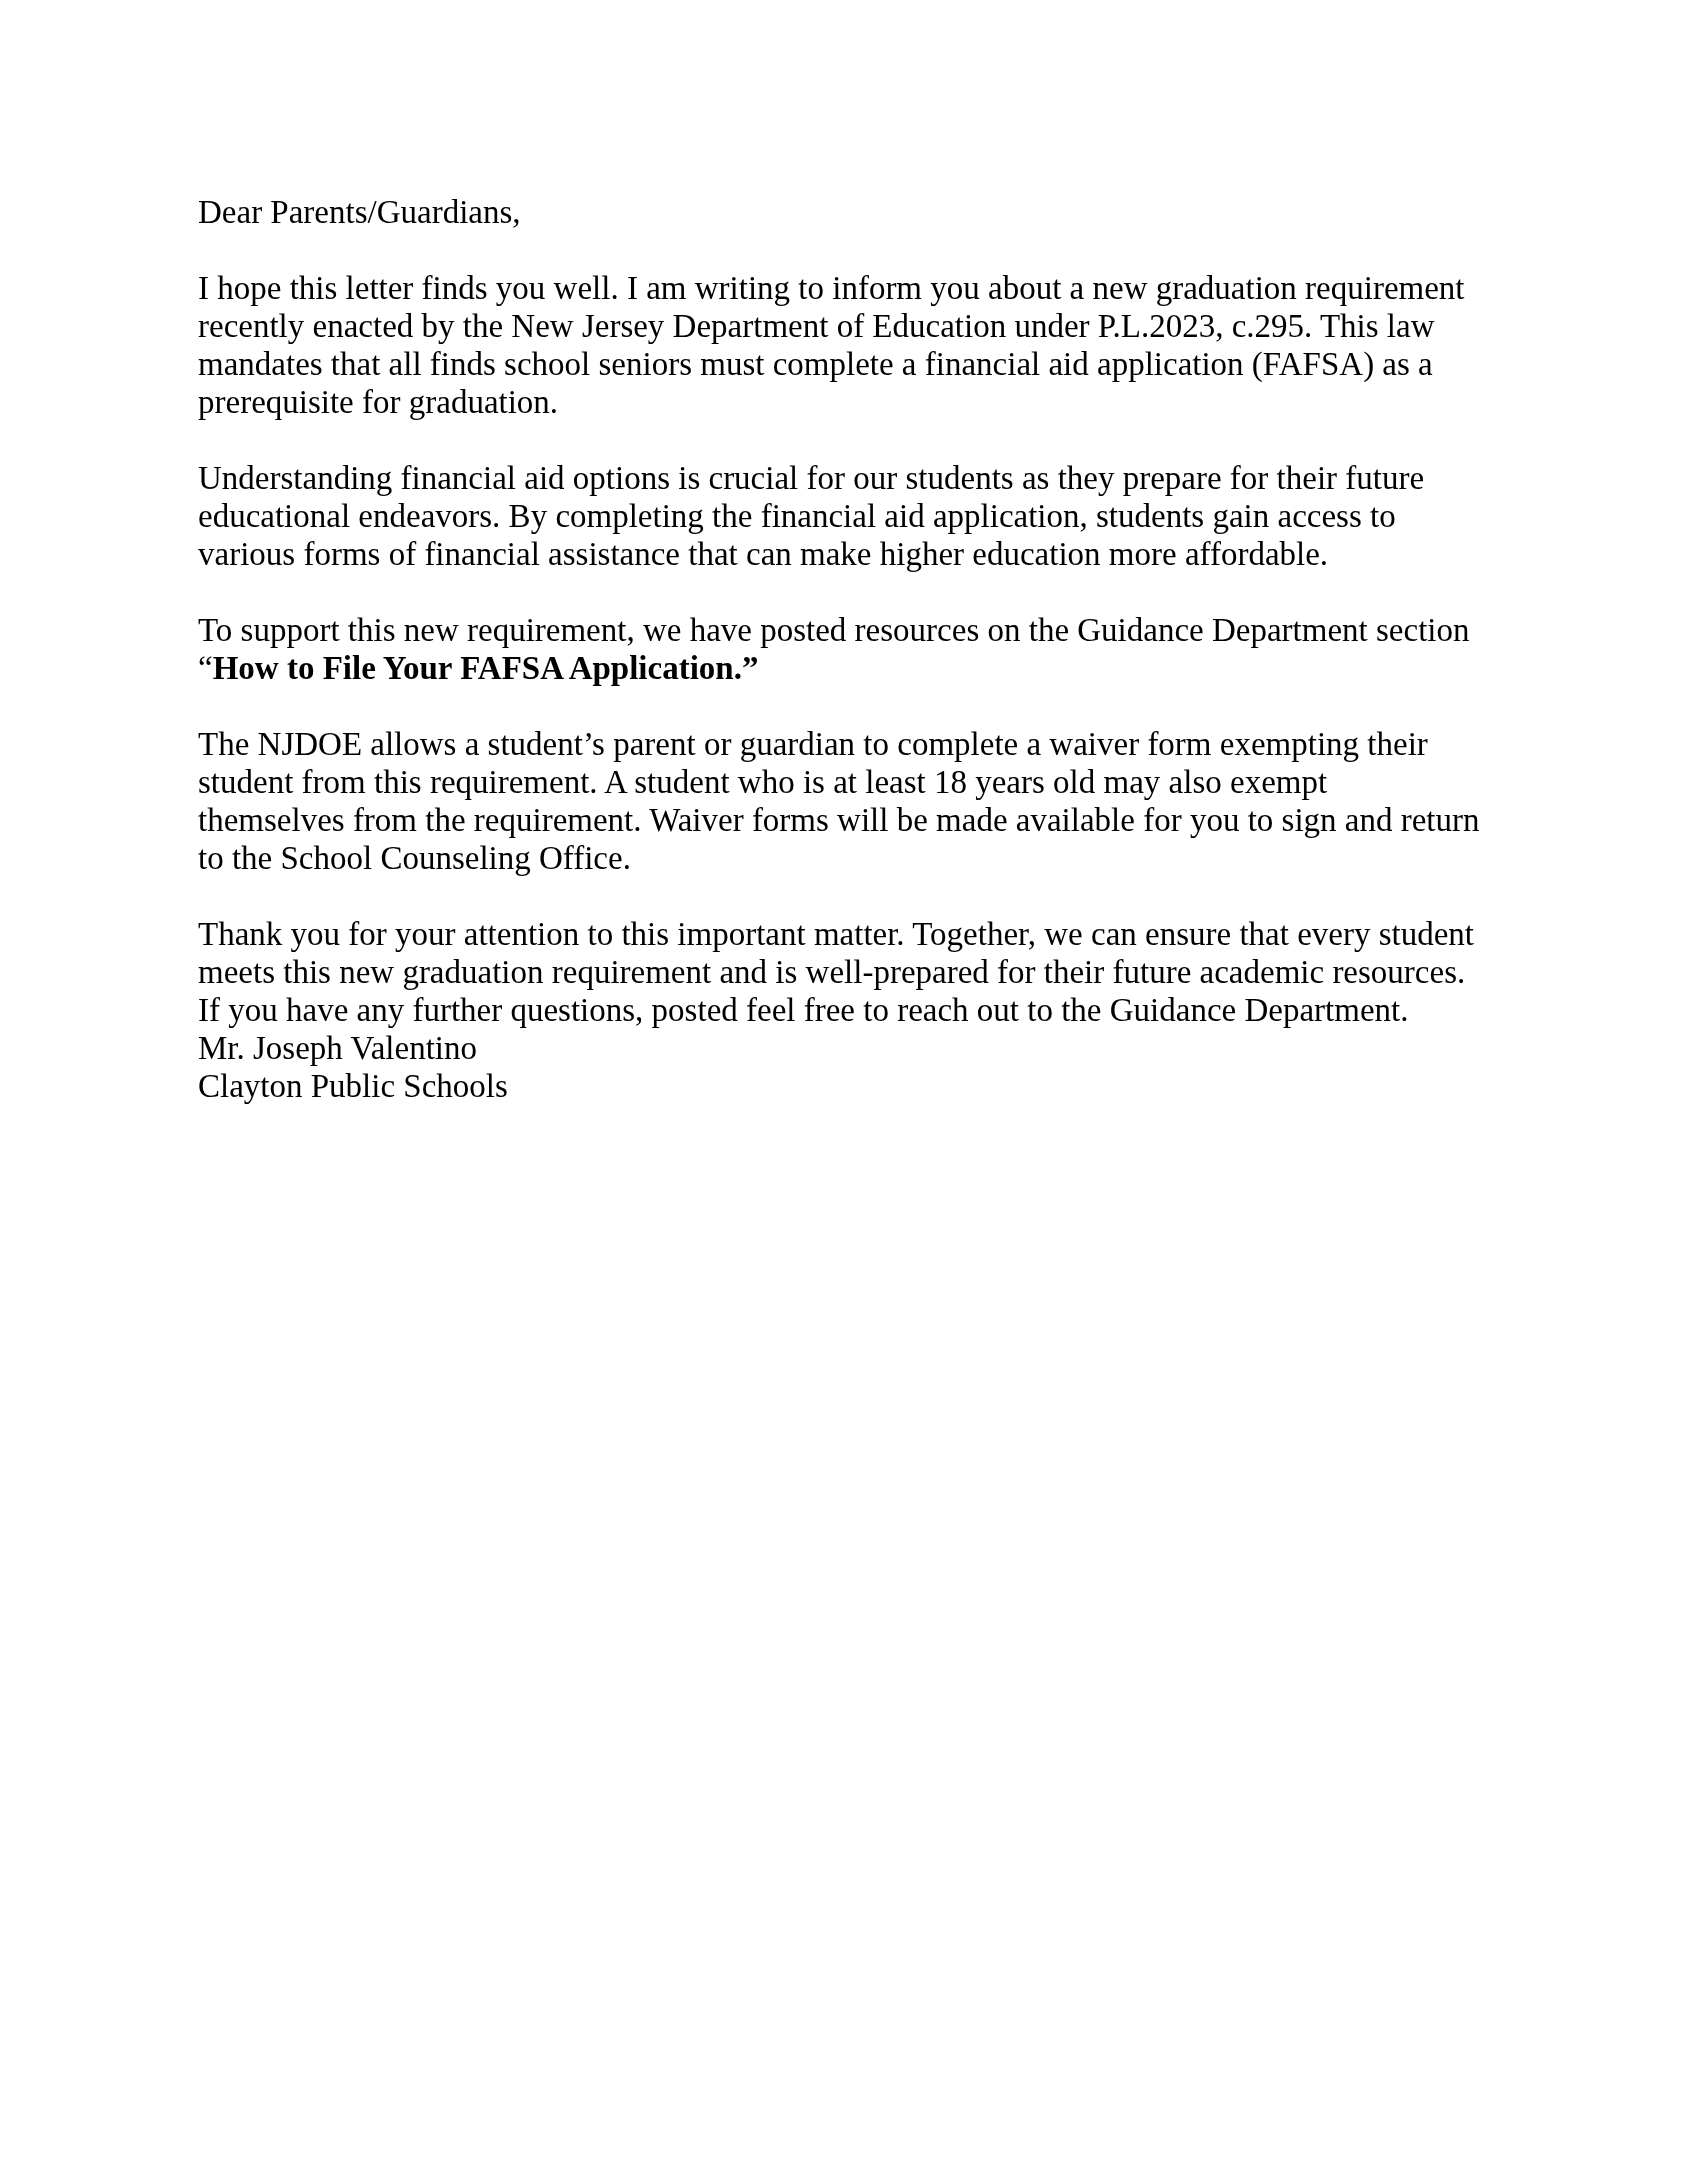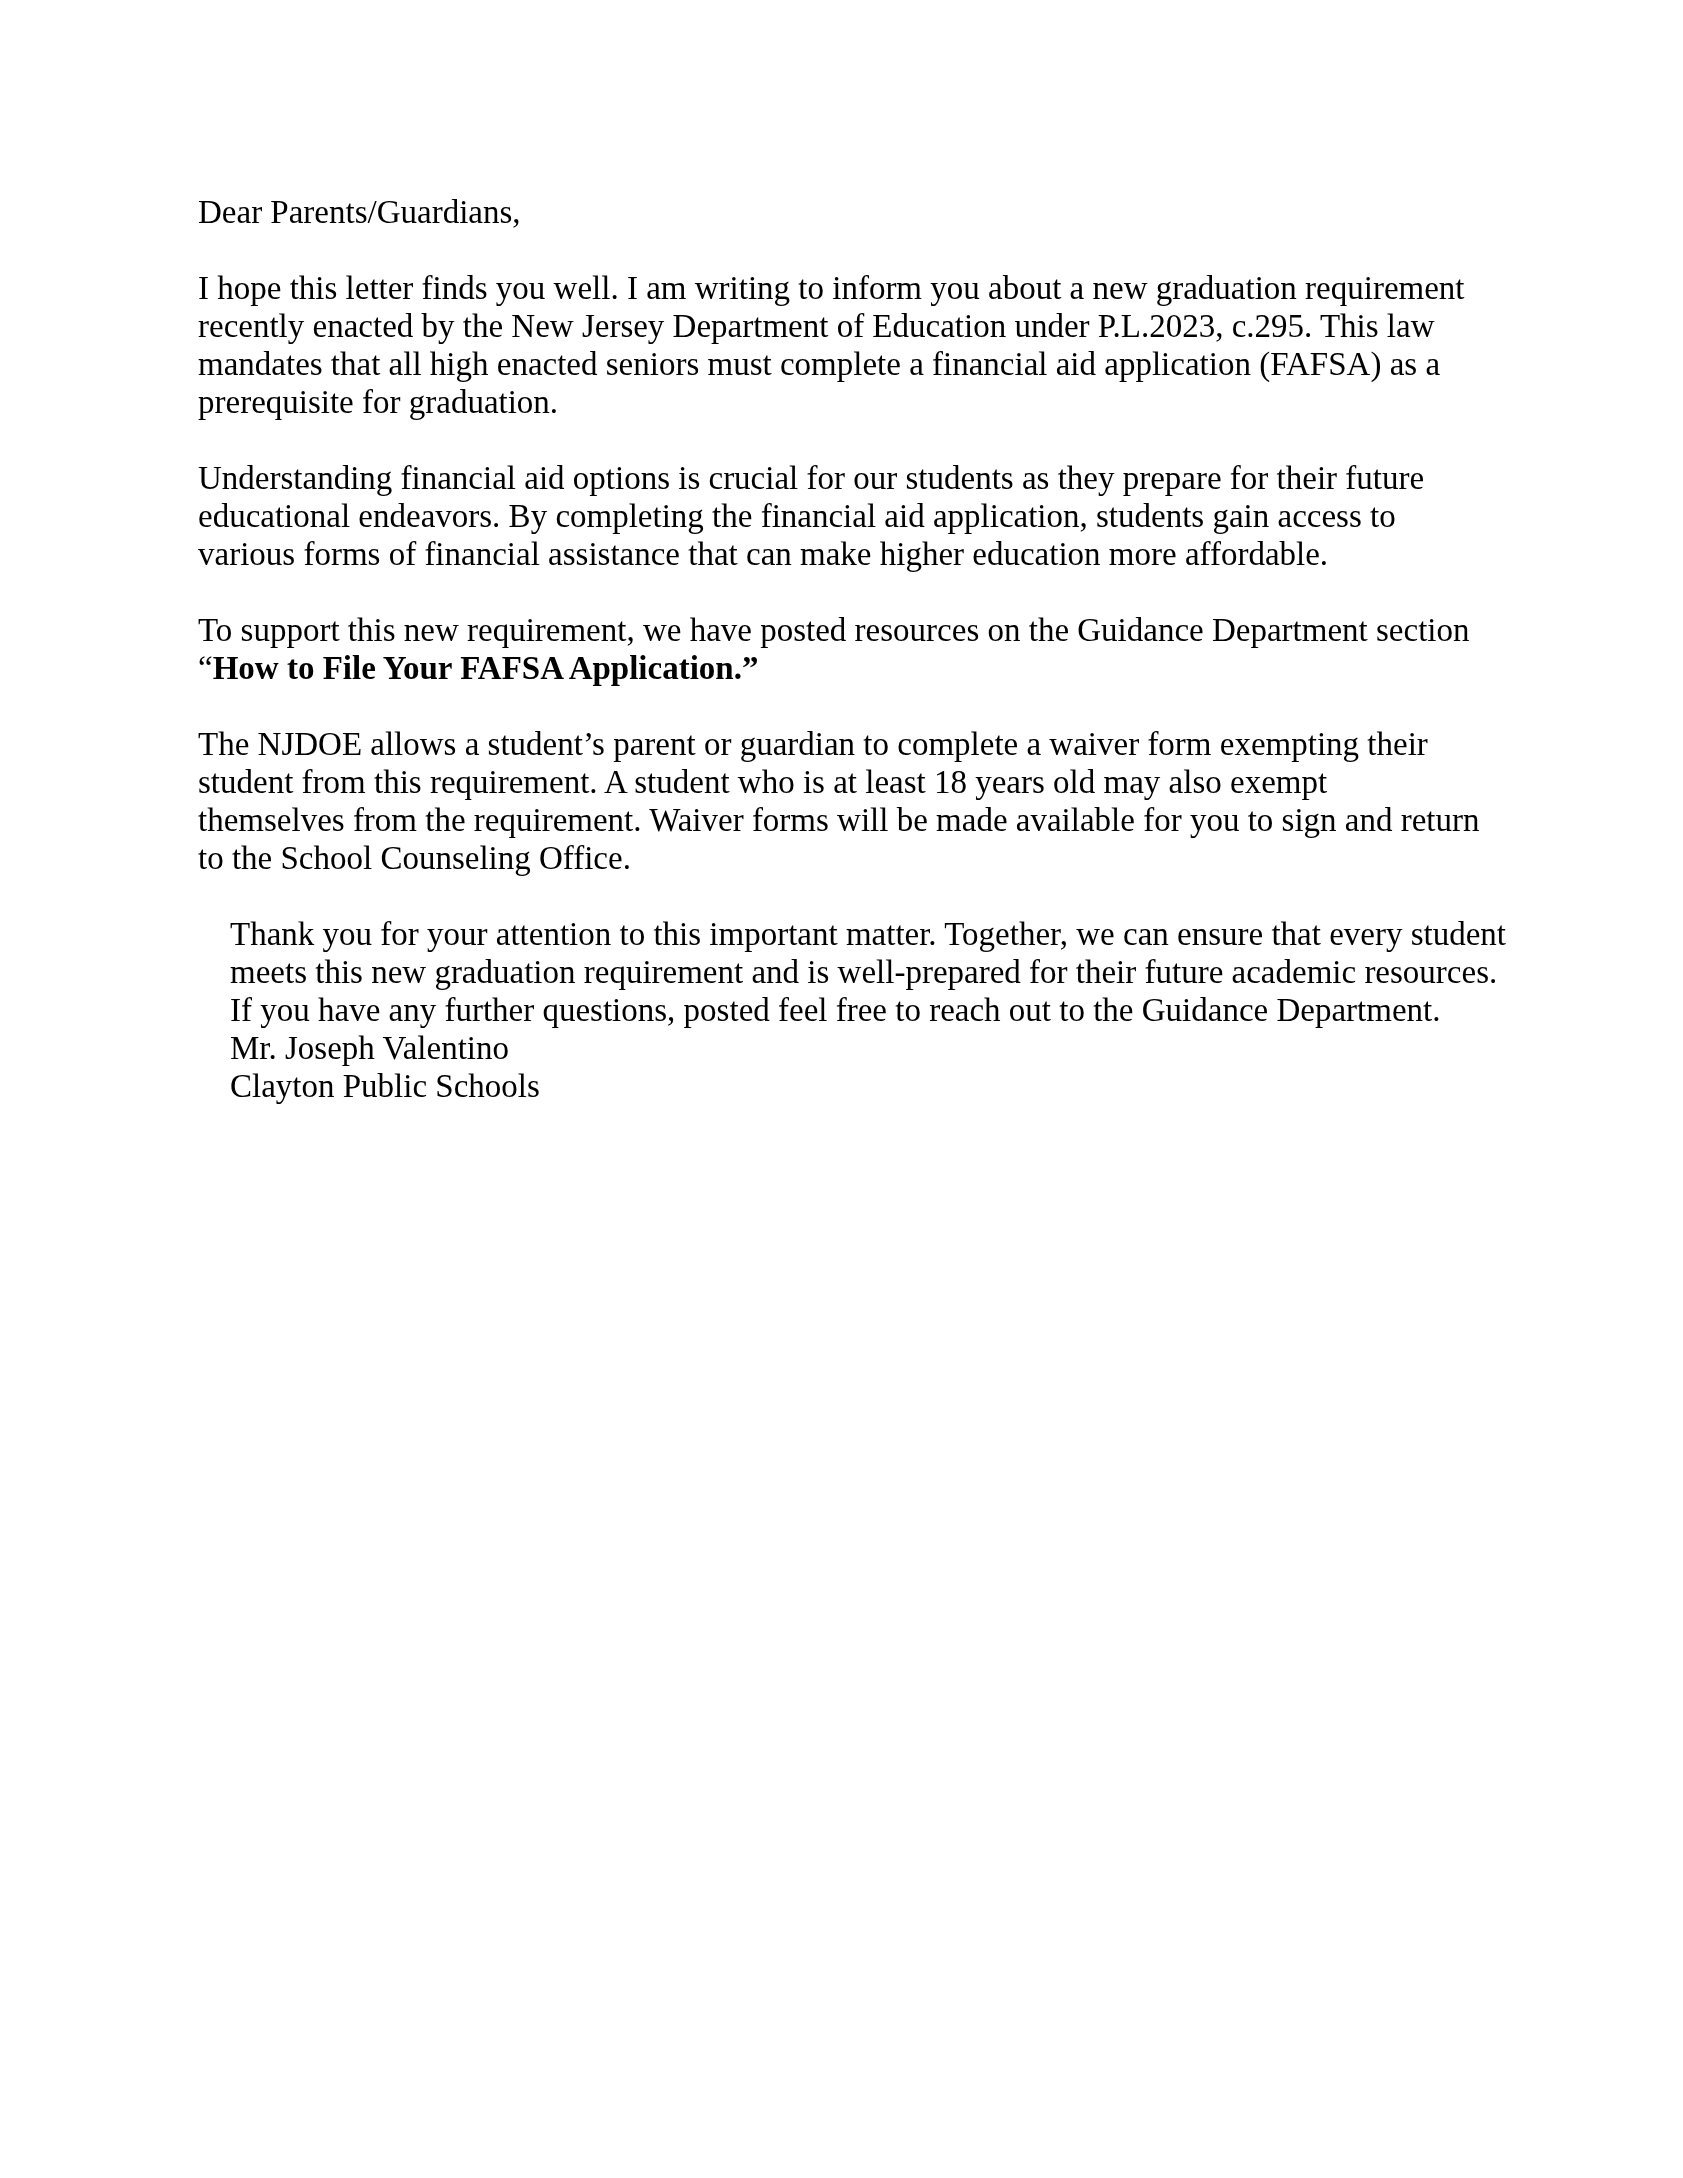--- a/index.html
+++ b/index.html
@@ -21,21 +21,20 @@
     font-size: 33px;
     line-height: 38px;
     color: #000000;
   }
   p.block {
     margin: 0 0 38px 0;
     padding: 0;
   }
   p.block:last-child {
     margin-bottom: 0;
-    margin-left: 32px;
   }
   .line {
     display: block;
     white-space: nowrap;
   }
   .bold-italic {
     font-weight: bold;
   }
   .bold {
     font-weight: bold;
@@ -44,21 +43,21 @@
 </head>
 <body>
 
 <div class="page">
   <div class="content">
     <p class="block">Dear Parents/Guardians,</p>
     <div id="paragraphs">
         <p class="block">
           <span class="line"><span>I hope this letter finds you well. I am writing to inform you about a new graduation requirement</span></span>
           <span class="line"><span>recently enacted by the New Jersey Department of Education under P.L.2023, c.295. This law</span></span>
-          <span class="line"><span>mandates that all high enacted seniors must complete a financial aid application (FAFSA) as a</span></span>
+          <span class="line"><span>mandates that all finds school seniors must complete a financial aid application (FAFSA) as a</span></span>
           <span class="line"><span>prerequisite for graduation.</span></span>
         </p>
         <p class="block">
           <span class="line"><span>Understanding financial aid options is crucial for our students as they prepare for their future</span></span>
           <span class="line"><span>educational endeavors. By completing the financial aid application, students gain access to</span></span>
           <span class="line"><span>various forms of financial assistance that can make higher education more affordable.</span></span>
         </p>
         <p class="block">
           <span class="line"><span>To support this new requirement, we have posted resources on the Guidance Department section</span></span>
           <span class="line"><span>“</span><span class="bold-italic">How to File Your FAFSA Application.</span><span class="bold">”</span></span>

